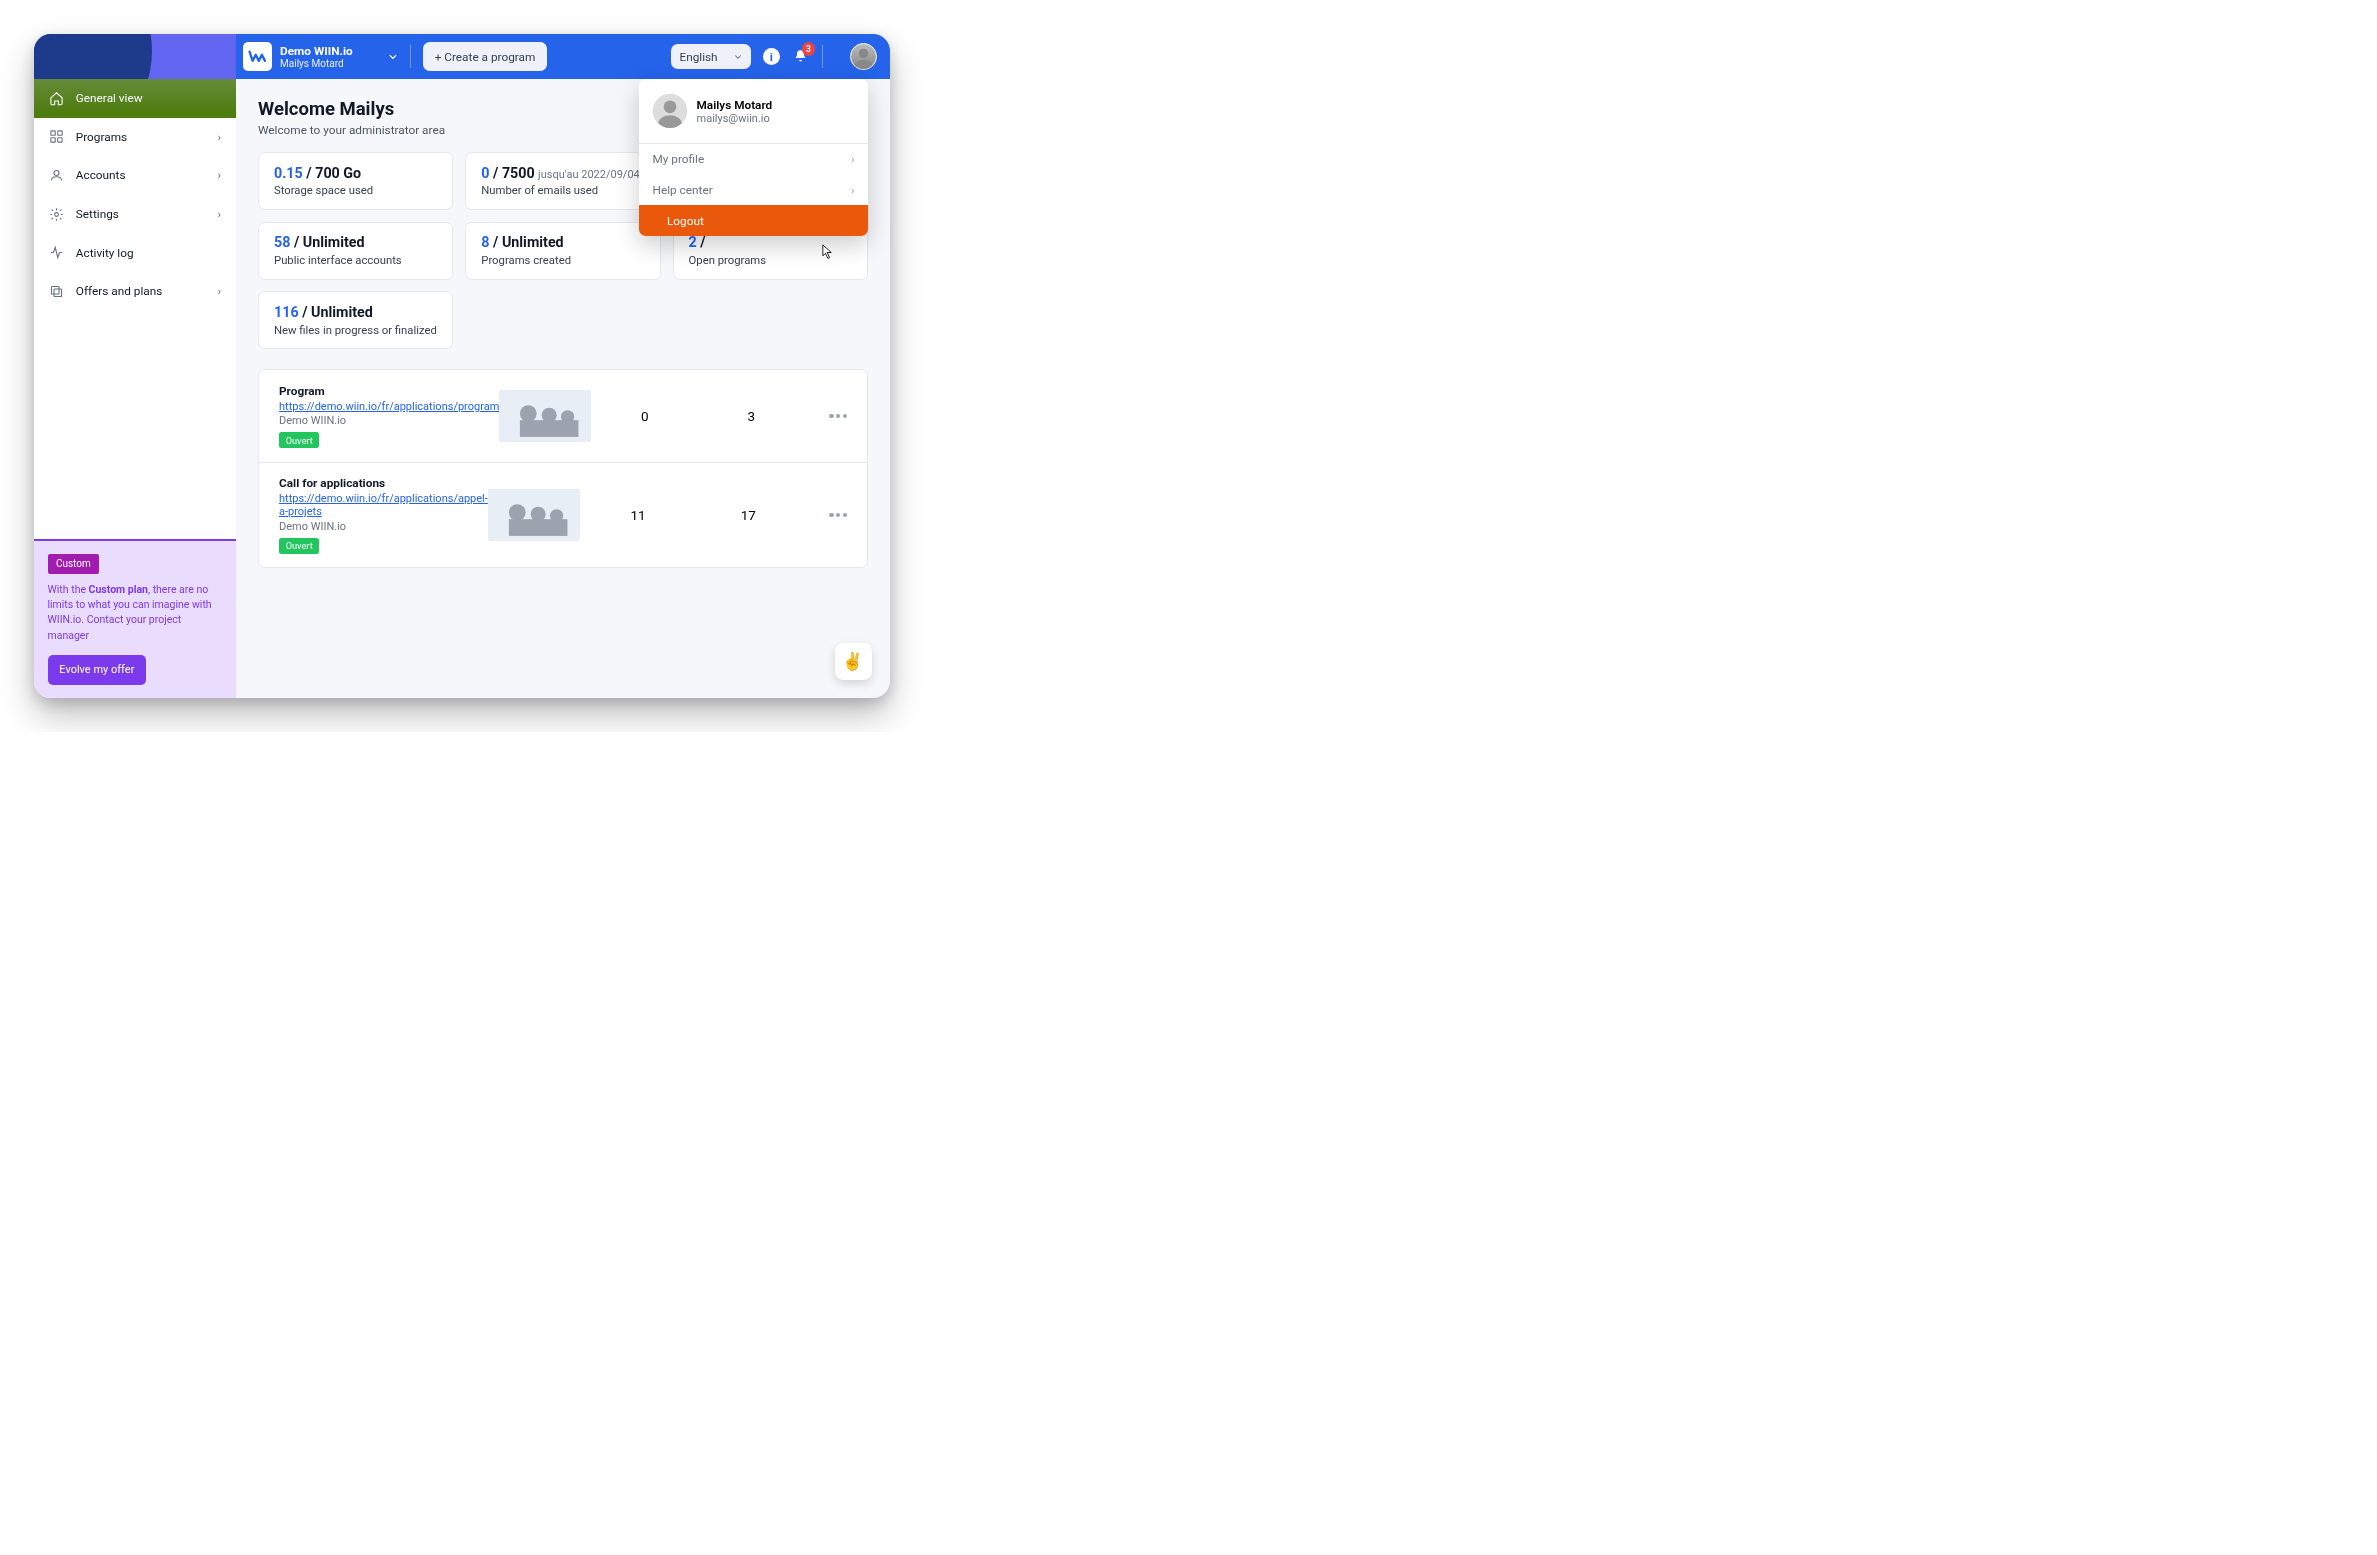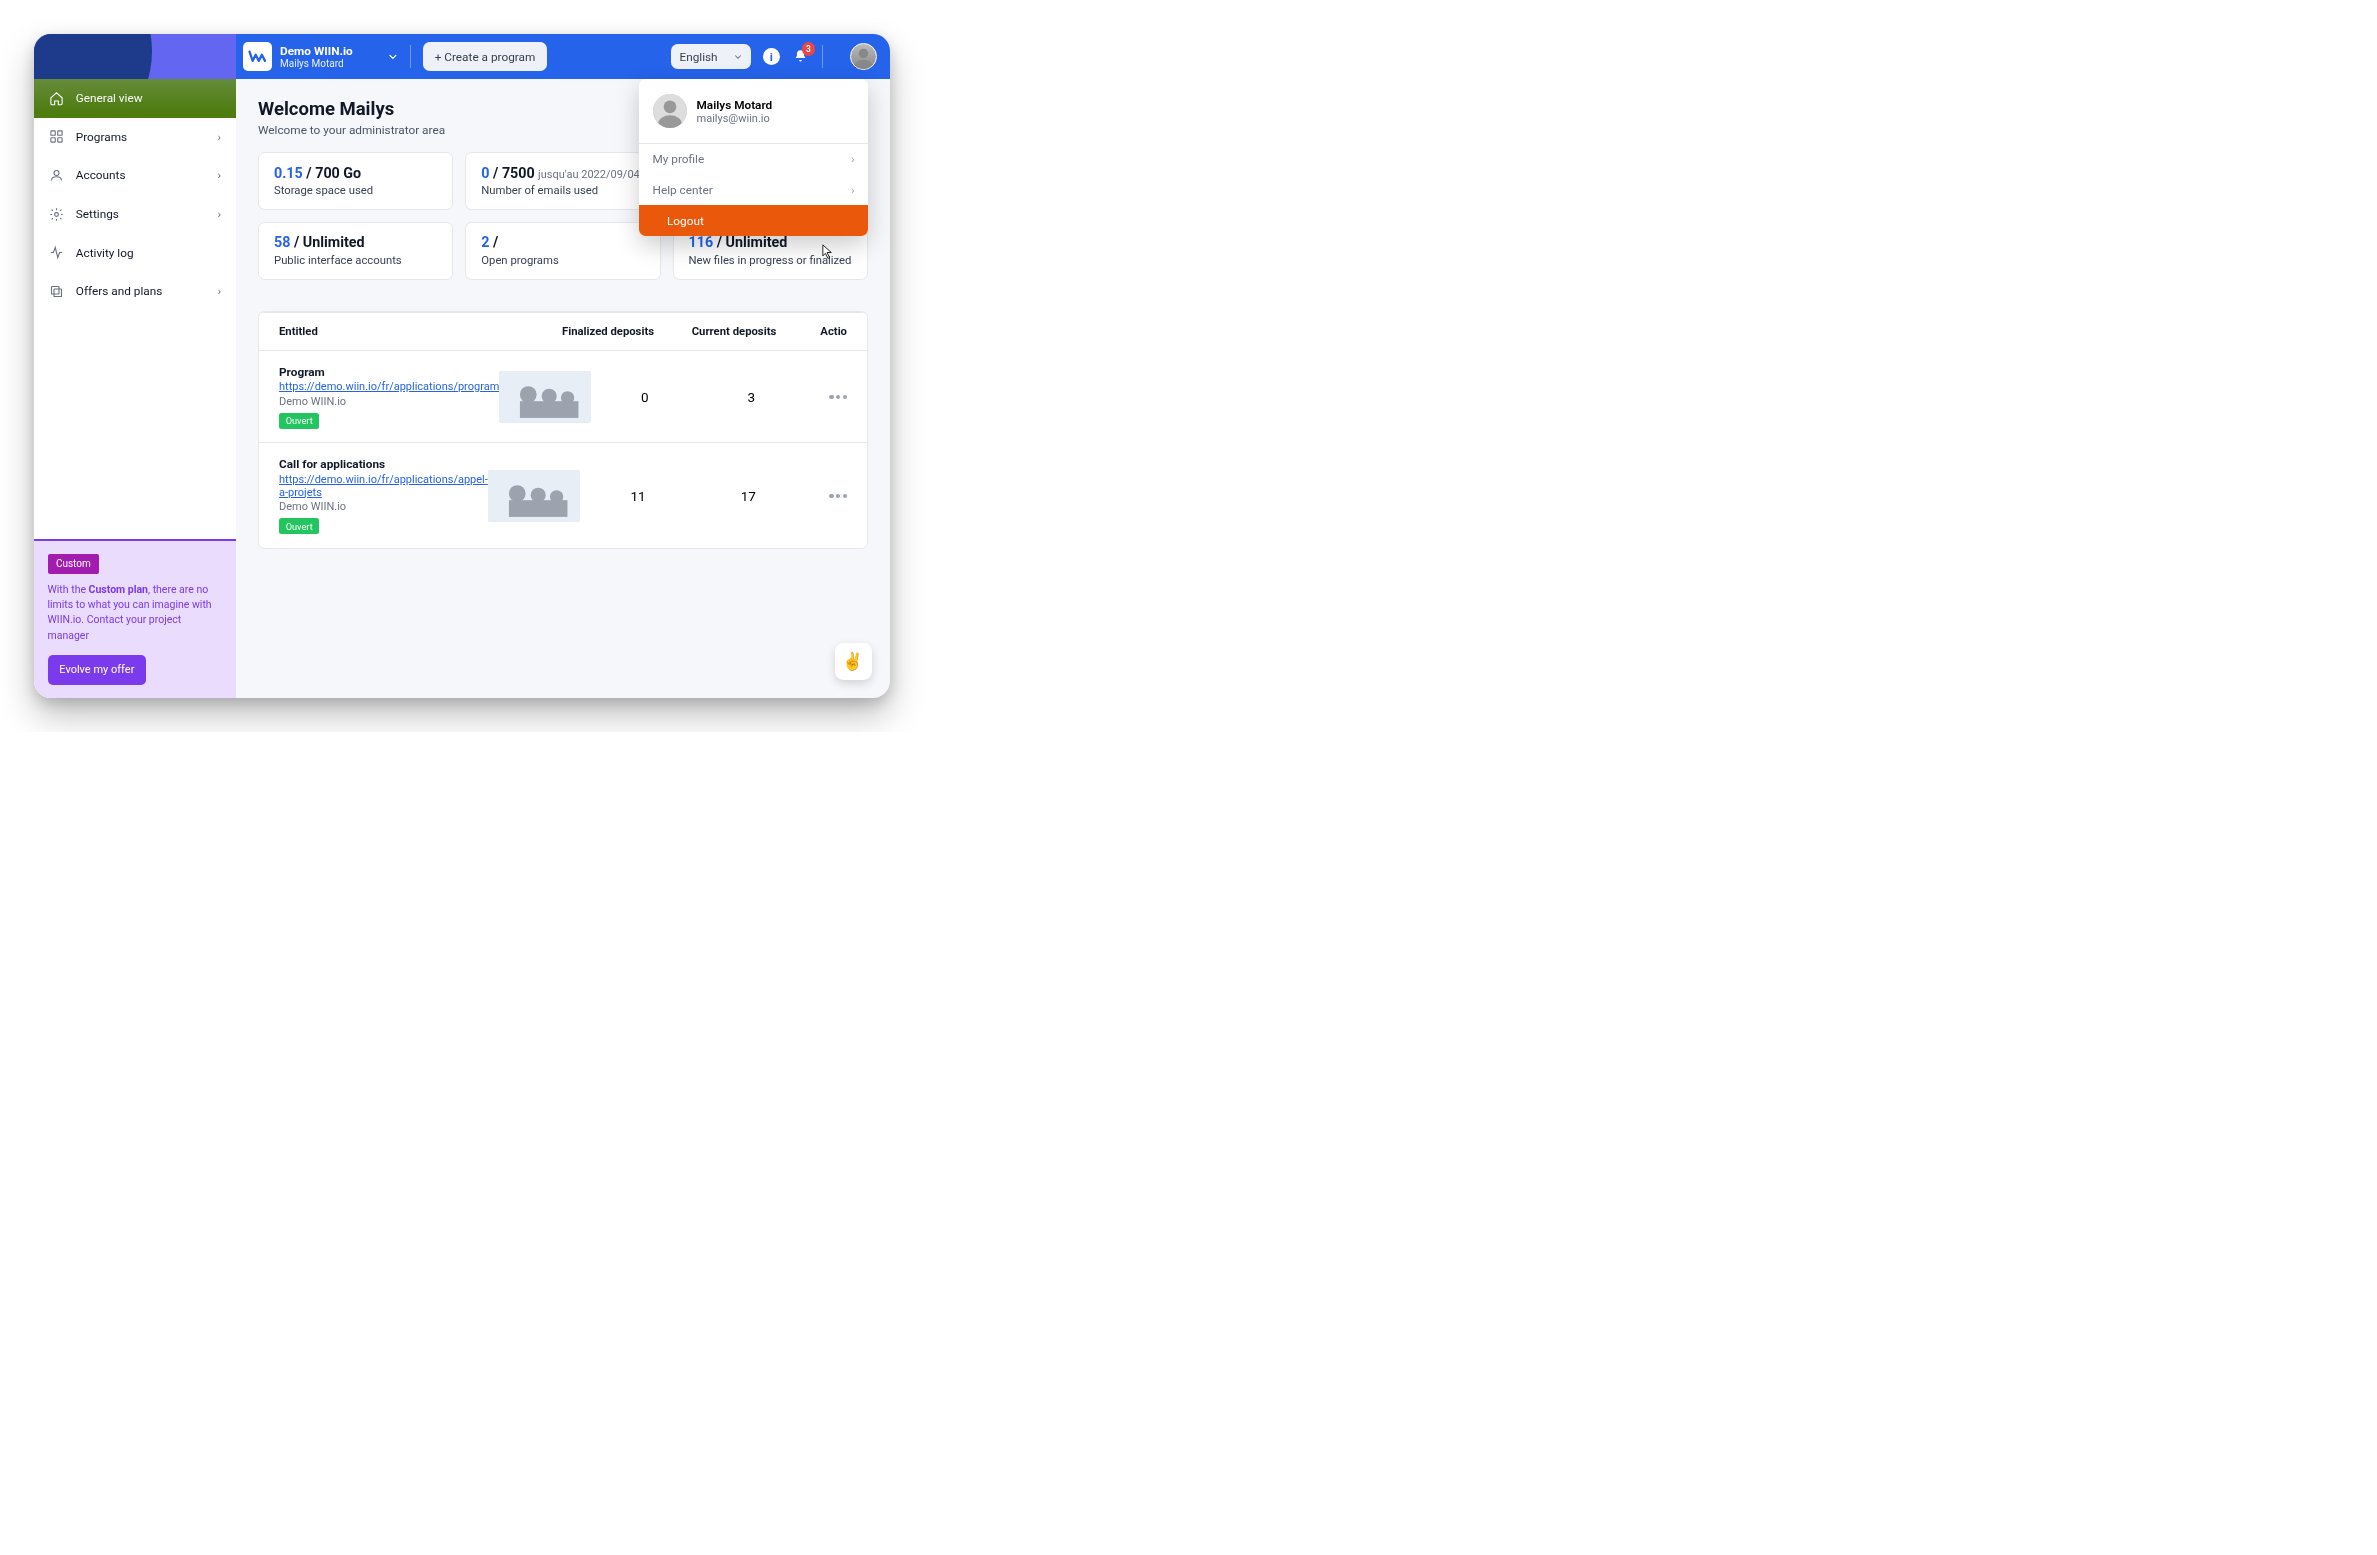--- a/index.html
+++ b/index.html
@@ -252,38 +252,35 @@
           </div>
           <div class="card">
             <div class="line1"><span class="blue">13</span><span></span></div>
             <div class="line2">Nu</div>
           </div>
           <div class="card">
             <div class="line1"><span class="blue">58</span><span> / Unlimited</span></div>
             <div class="line2">Public interface accounts</div>
           </div>
           <div class="card">
+            <div class="line1"><span class="blue">8</span><span> / Unlimited</span></div>
+            <div class="line2">Programs created</div>
+          </div>
+          <div class="card">
             <div class="line1"><span class="blue">2</span><span> /</span></div>
             <div class="line2">Open programs</div>
           </div>
           <div class="card">
             <div class="line1"><span class="blue">116</span><span> / Unlimited</span></div>
             <div class="line2">New files in progress or finalized</div>
           </div>
           <div></div>
         </div>
 
       <div class="panel">
-        <div class="thead">
-          <div class="c-title">Entitled</div>
-          <div class="c-img"></div>
-          <div class="c-num">Finalized deposits</div>
-          <div class="c-num">Current deposits</div>
-          <div class="c-act">Actio</div>
-        </div>
         <div id="rows-container">
             <div class="trow">
               <div class="c-title r-title"><div class="t">Program</div><a href="#">https://demo.wiin.io/fr/applications/program</a><div class="org">Demo WIIN.io</div><span class="status">Ouvert</span></div>
               <div class="c-img">
                 <div class="thumb">
                   <svg viewBox="0 0 110 62">
                     <rect width="110" height="62" fill="#d1d5db"></rect>
                     <rect x="0" y="0" width="110" height="62" fill="#e8eef6"></rect>
                     <circle cx="35" cy="28" r="10" fill="#9ca3af"></circle>
                     <circle cx="60" cy="30" r="9" fill="#9ca3af"></circle>

